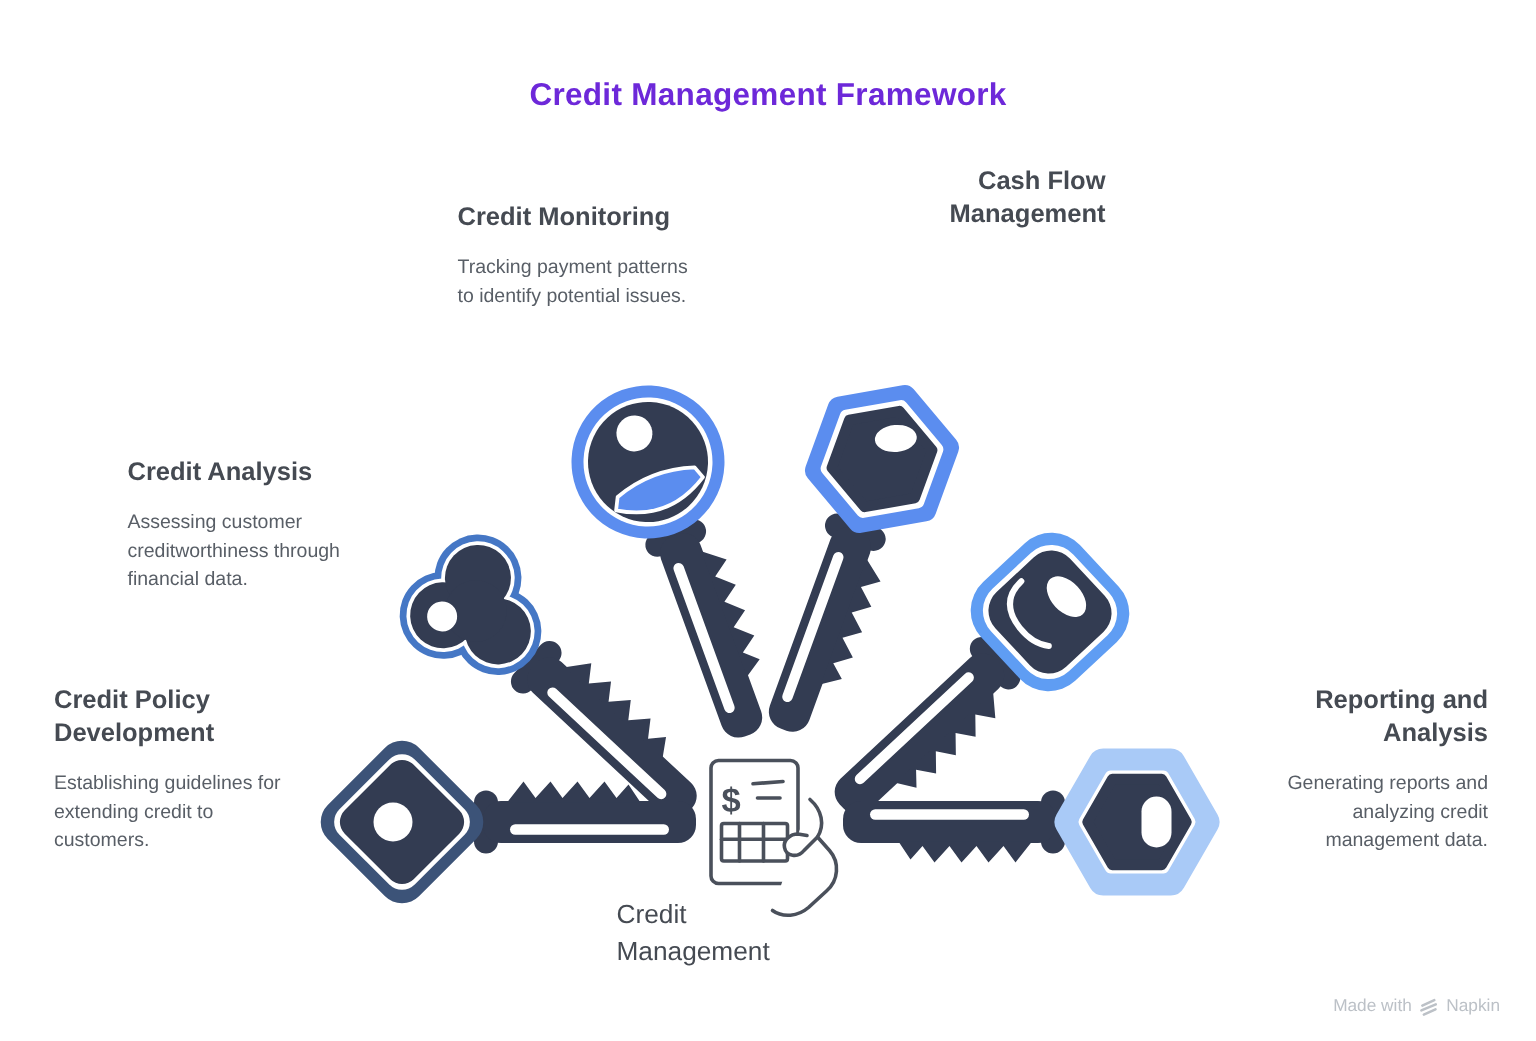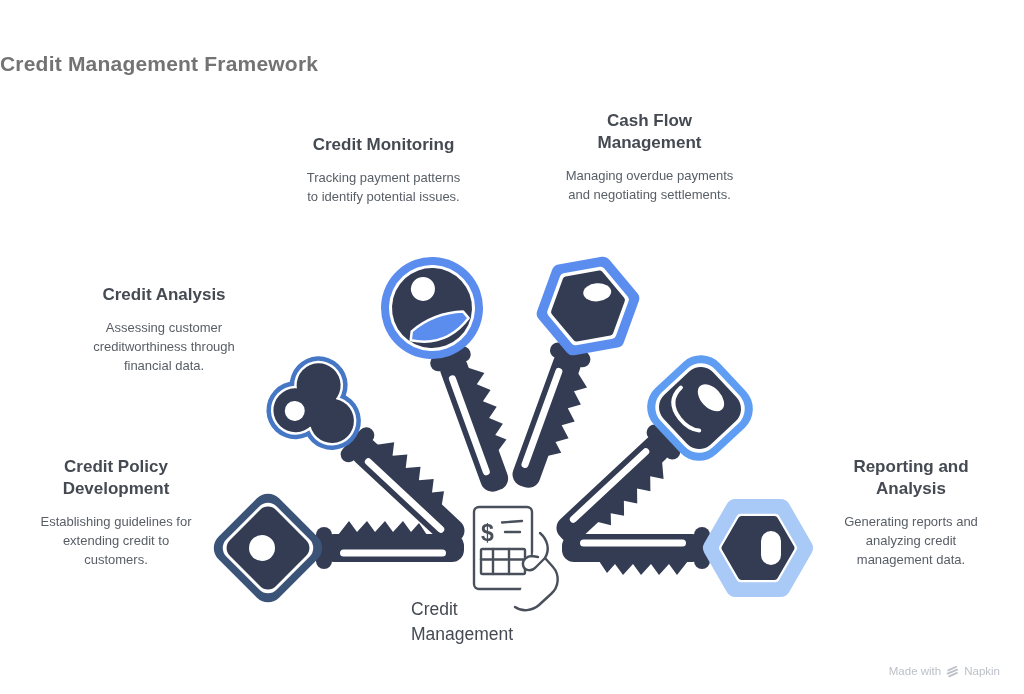--- a/index.html
+++ b/index.html
@@ -4,32 +4,32 @@
 <style>
   html,body{margin:0;padding:0;background:#ffffff;}
   #canvas{
     position:relative;width:1024px;height:694px;margin:0 auto;
     background:#ffffff;overflow:hidden;
     font-family:"Liberation Sans", sans-serif;
   }
   #art{position:absolute;left:0;top:0;z-index:0;}
   .txt{position:absolute;z-index:1;}
   .diagram-title{
-    width:1024px;left:0;top:52px;text-align:left;
-    font-size:21px;font-weight:bold;color:#737373;letter-spacing:.2px;
+    width:1024px;left:0;top:52px;text-align:center;
+    font-size:21px;font-weight:bold;color:#6d28d9;letter-spacing:.2px;
   }
   .section h3{
     margin:0;font-size:17px;font-weight:bold;color:#454a52;
     line-height:22px;white-space:pre-line;
   }
   .section p{
     margin:12px 0 0 0;font-size:13px;color:#585e66;line-height:19px;
   }
-  .align-right{text-align:center;}
-  .align-left{text-align:center;}
+  .align-right{text-align:left;}
+  .align-left{text-align:right;}
   .center-label{
     left:411px;top:597px;width:200px;text-align:left;
     font-size:17.5px;font-weight:normal;color:#454a52;line-height:25px;white-space:pre-line;
   }
   .footer{
     position:absolute;right:24px;bottom:16px;z-index:1;
     display:flex;align-items:flex-start;gap:5px;
     font-size:11.5px;color:#bcc1c7;
   }
   .footer svg{display:block;}
@@ -133,24 +133,23 @@
   <div class="txt diagram-title">Credit Management Framework</div>
 
   <div class="txt section align-right" style="left:305px;top:134px;width:157px;">
     <h3>Credit Monitoring</h3>
     <p>Tracking payment patterns to identify potential issues.</p>
   </div>
 
   <div class="txt section align-left" style="left:562px;top:110px;width:175px;">
     <h3>Cash Flow
 Management</h3>
-    <p>Managing overdue payments and negotiating settlements.</p>
   </div>
 
-  <div class="txt section align-right" style="left:85px;top:284px;width:158px;">
+  <div class="txt section align-right" style="left:85px;top:304px;width:158px;">
     <h3>Credit Analysis</h3>
     <p>Assessing customer creditworthiness through financial data.</p>
   </div>
 
 
   <div class="txt section align-right" style="left:36px;top:456px;width:160px;">
     <h3>Credit Policy
 Development</h3>
     <p>Establishing guidelines for extending credit to customers.</p>
   </div>

